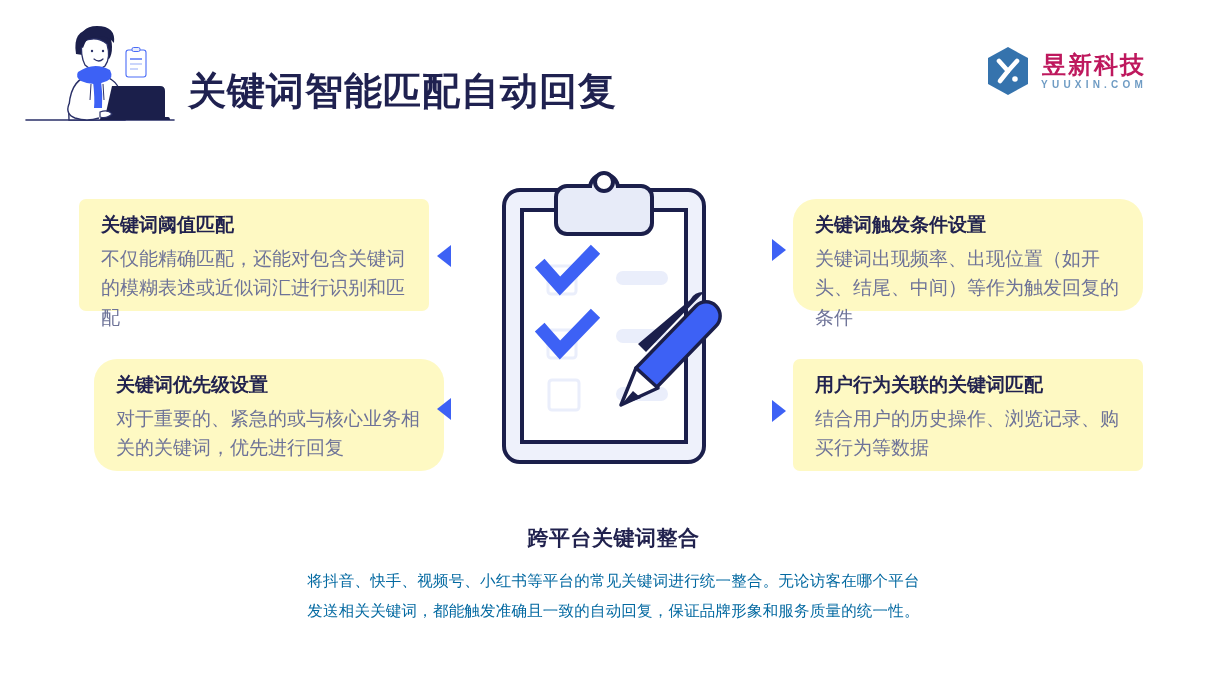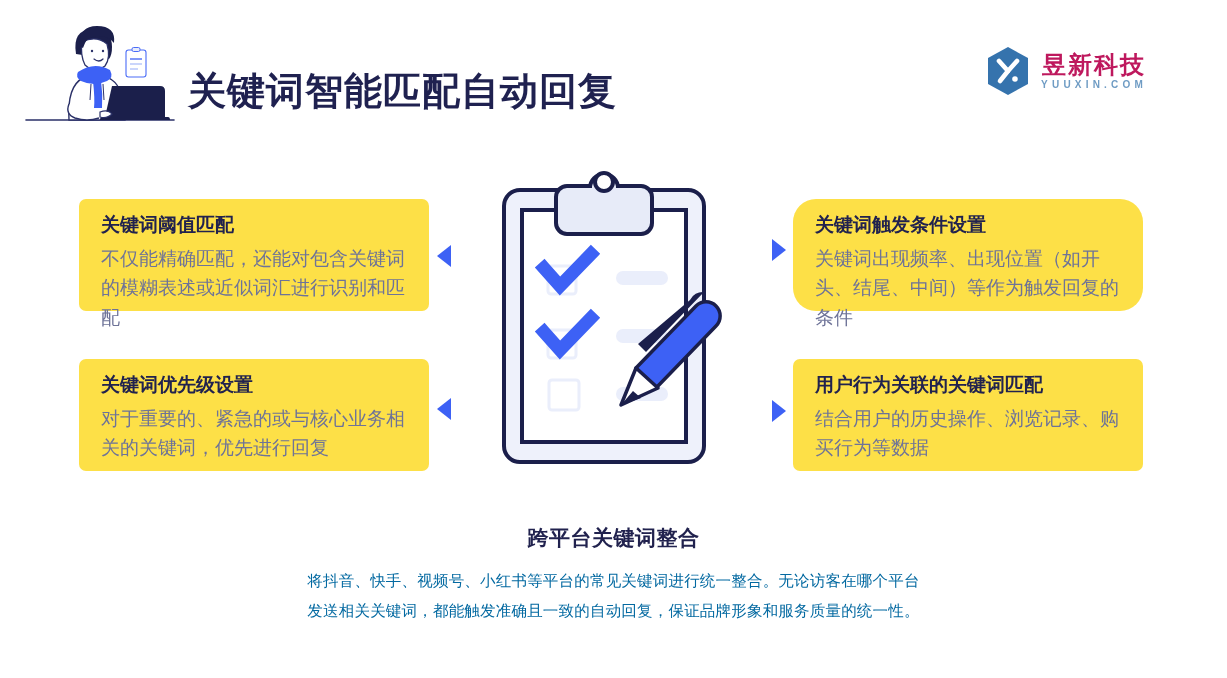--- a/index.html
+++ b/index.html
@@ -22,29 +22,29 @@
   }
   .brand{position:absolute;right:80px;top:46px;display:flex;align-items:center;gap:10px;}
   .brand-mark{width:46px;height:50px;flex:0 0 auto;}
   .brand-words{display:flex;flex-direction:column;justify-content:center;}
   .brand-cn{font-size:24px;font-weight:700;color:#be185d;line-height:1.05;letter-spacing:2px;text-align:center;}
   .brand-en{font-size:10px;font-weight:700;color:#6f9cc4;letter-spacing:4.2px;margin-top:2px;}
 
   
   .card{
     position:absolute;
-    background:#fde047;
+    background:#fef9c3;
     border-radius:7px;
     box-sizing:border-box;
     padding:14px 20px 14px 22px;
   }
   .card-l{width:350px;}
   .card-r{width:350px;}
   .card.c1{left:79px;top:199px;height:112px;}
-  .card.c2{left:79px;top:359px;height:112px;}
+  .card.c2{left:94px;top:359px;height:112px;border-radius:23px;}
   .card.c3{left:793px;top:199px;height:112px;border-radius:23px;}
   .card.c4{left:793px;top:359px;height:112px;}
   .card-title{
     font-size:19px;font-weight:700;color:#21224e;
     margin:0 0 7px 0;line-height:1.25;white-space:nowrap;
   }
   .card-body{
     font-size:19px;color:#6e7398;line-height:1.55;margin:0;
   }
 

